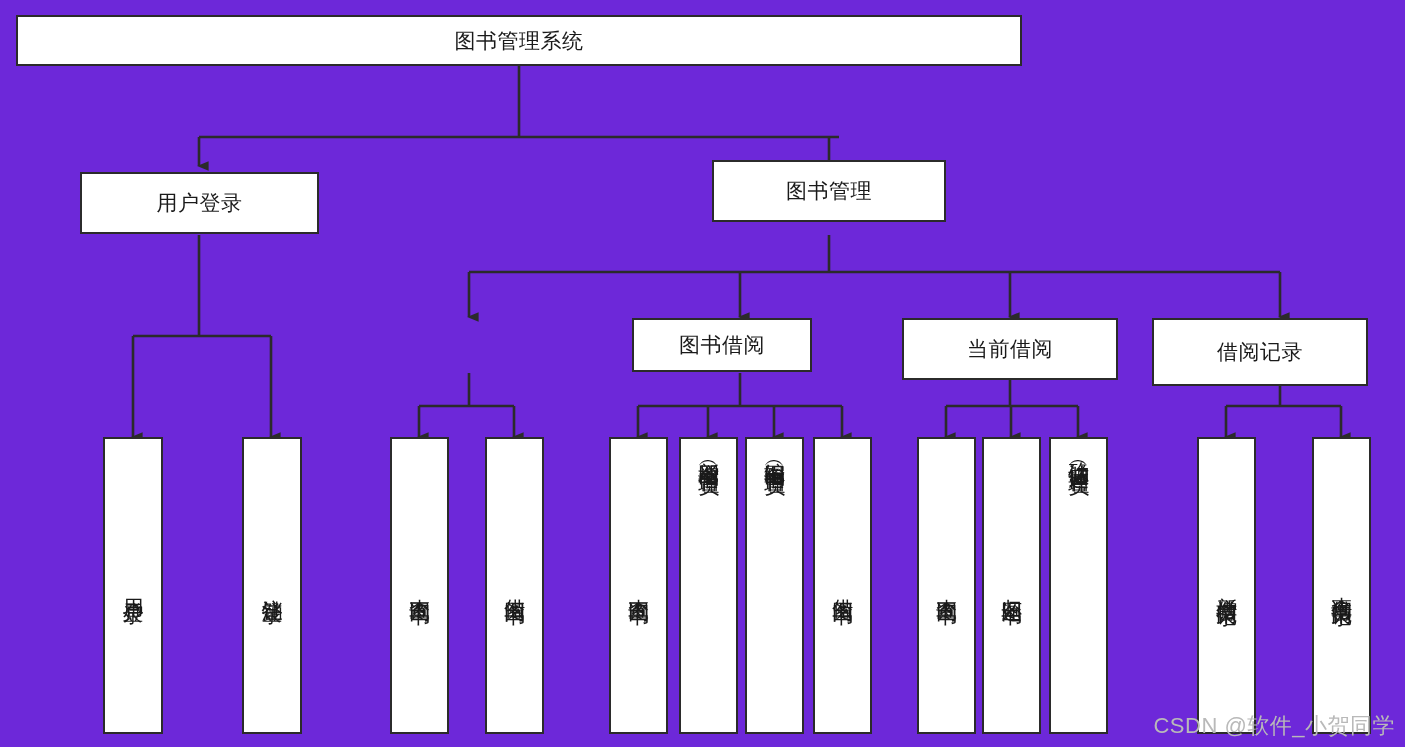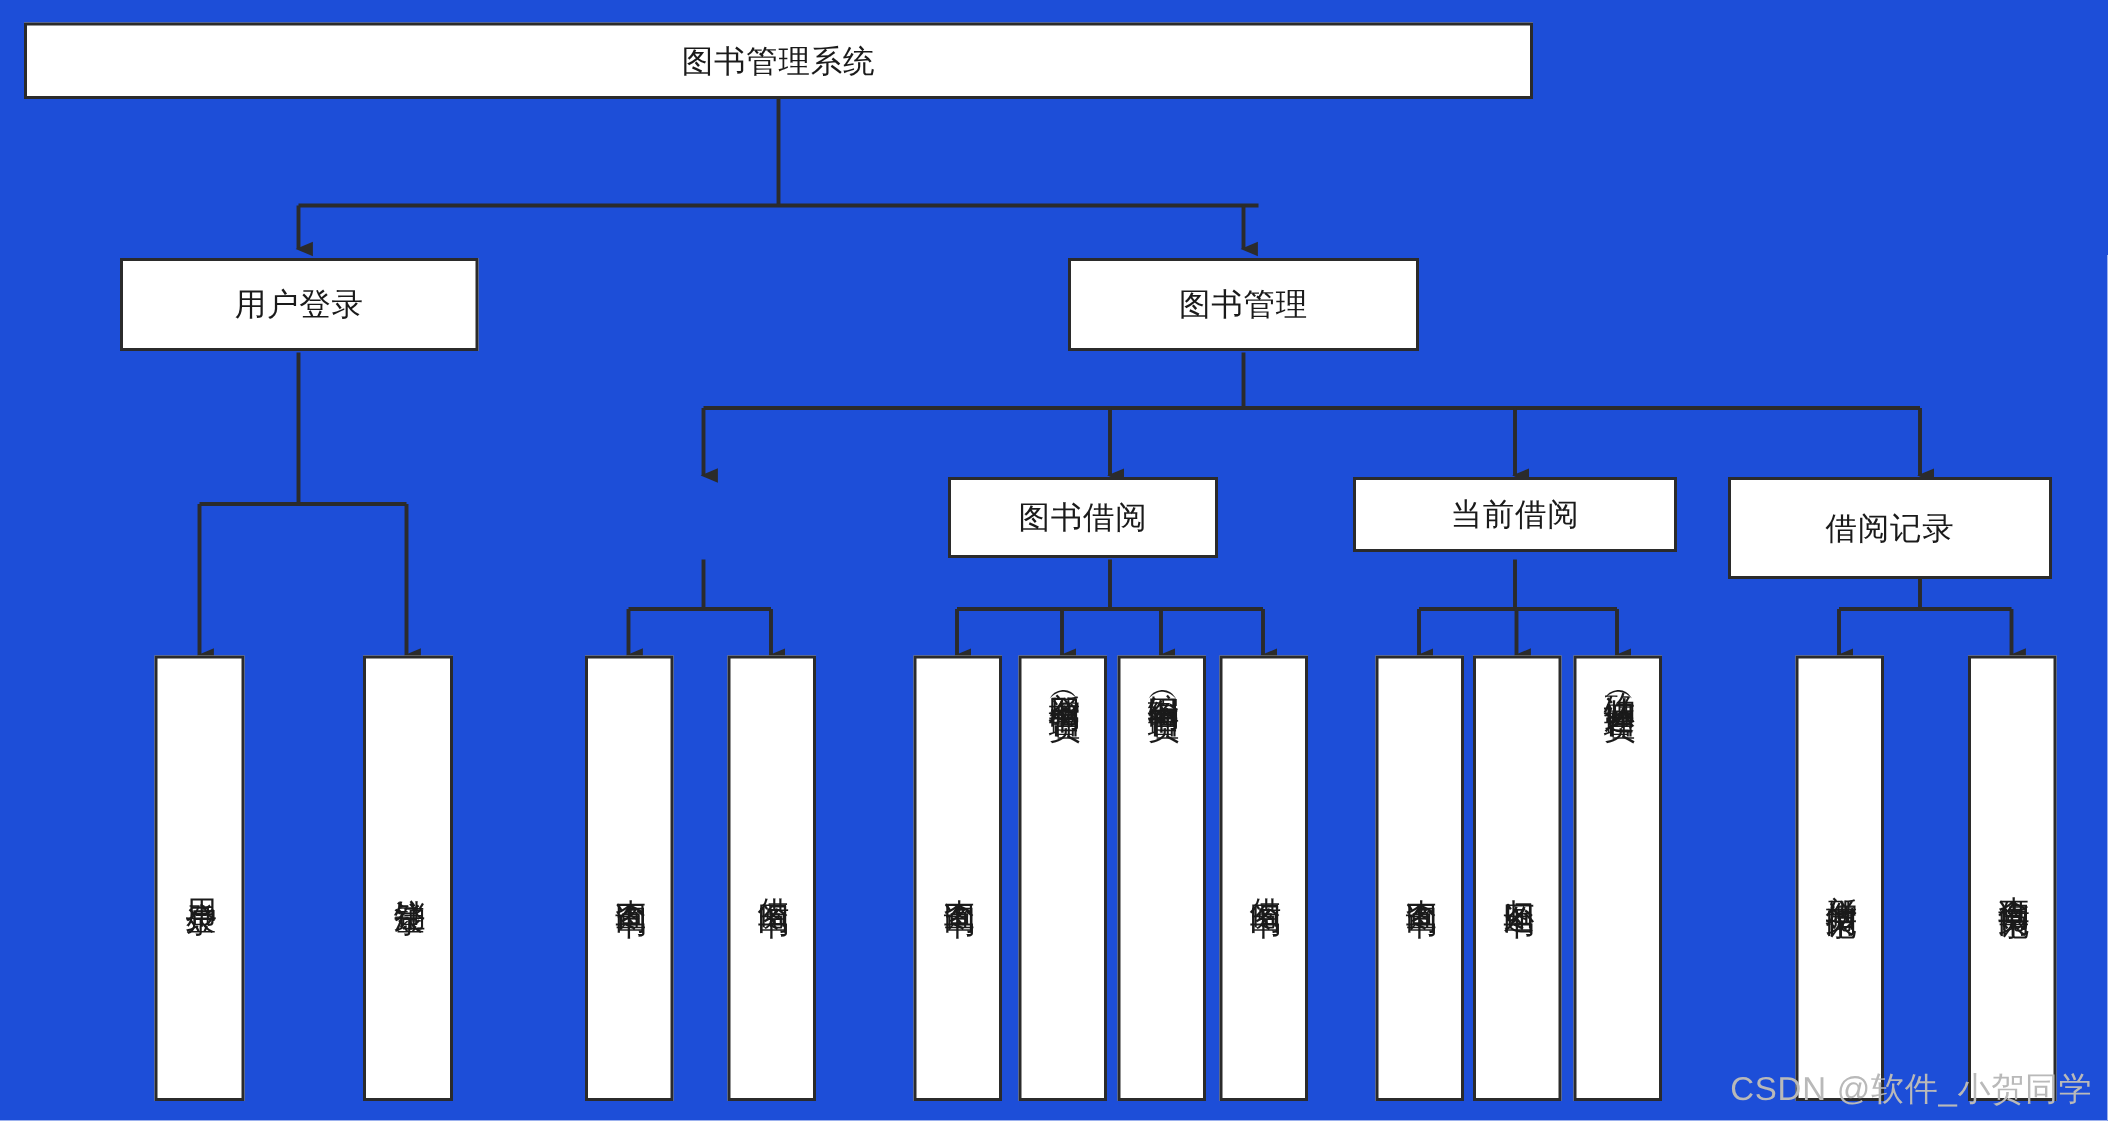--- a/index.html
+++ b/index.html
@@ -7,21 +7,21 @@
     padding: 0;
     background: #ffffff;
   }
   body {
     font-family: "Liberation Sans", "DejaVu Sans", sans-serif;
   }
   #canvas {
     position: relative;
     width: 1405px;
     height: 747px;
-    background: #1d4ed8;
+    background: #6d28d9;
     overflow: hidden;
   }
   svg.wires {
     position: absolute;
     left: 0;
     top: 0;
     width: 1405px;
     height: 747px;
     pointer-events: none;
   }
@@ -121,28 +121,28 @@
     </g>
   </svg>
 
   <div class="node h" style="left:16px; top:15px; width:1006px; height:51px;">
     <span>图书管理系统</span>
   </div>
 
   <div class="node h" style="left:80px; top:172px; width:239px; height:62px;">
     <span>用户登录</span>
   </div>
-  <div class="node h" style="left:712px; top:172px; width:234px; height:62px;">
+  <div class="node h" style="left:712px; top:160px; width:234px; height:62px;">
     <span>图书管理</span>
   </div>
 
   <div class="node h" style="left:632px; top:318px; width:180px; height:54px;">
     <span>图书借阅</span>
   </div>
-  <div class="node h" style="left:902px; top:318px; width:216px; height:50px;font-family:Liberation Mono, monospace;">
+  <div class="node h" style="left:902px; top:318px; width:216px; height:62px;font-family:Liberation Mono, monospace;">
     <span>当前借阅</span>
   </div>
   <div class="node h" style="left:1152px; top:318px; width:216px; height:68px;">
     <span>借阅记录</span>
   </div>
 
   <div class="node v center" style="left:103px; top:437px; width:60px; height:297px;">
     <span class="vtext">用户登录</span>
   </div>
   <div class="node v center" style="left:242px; top:437px; width:60px; height:297px;">

